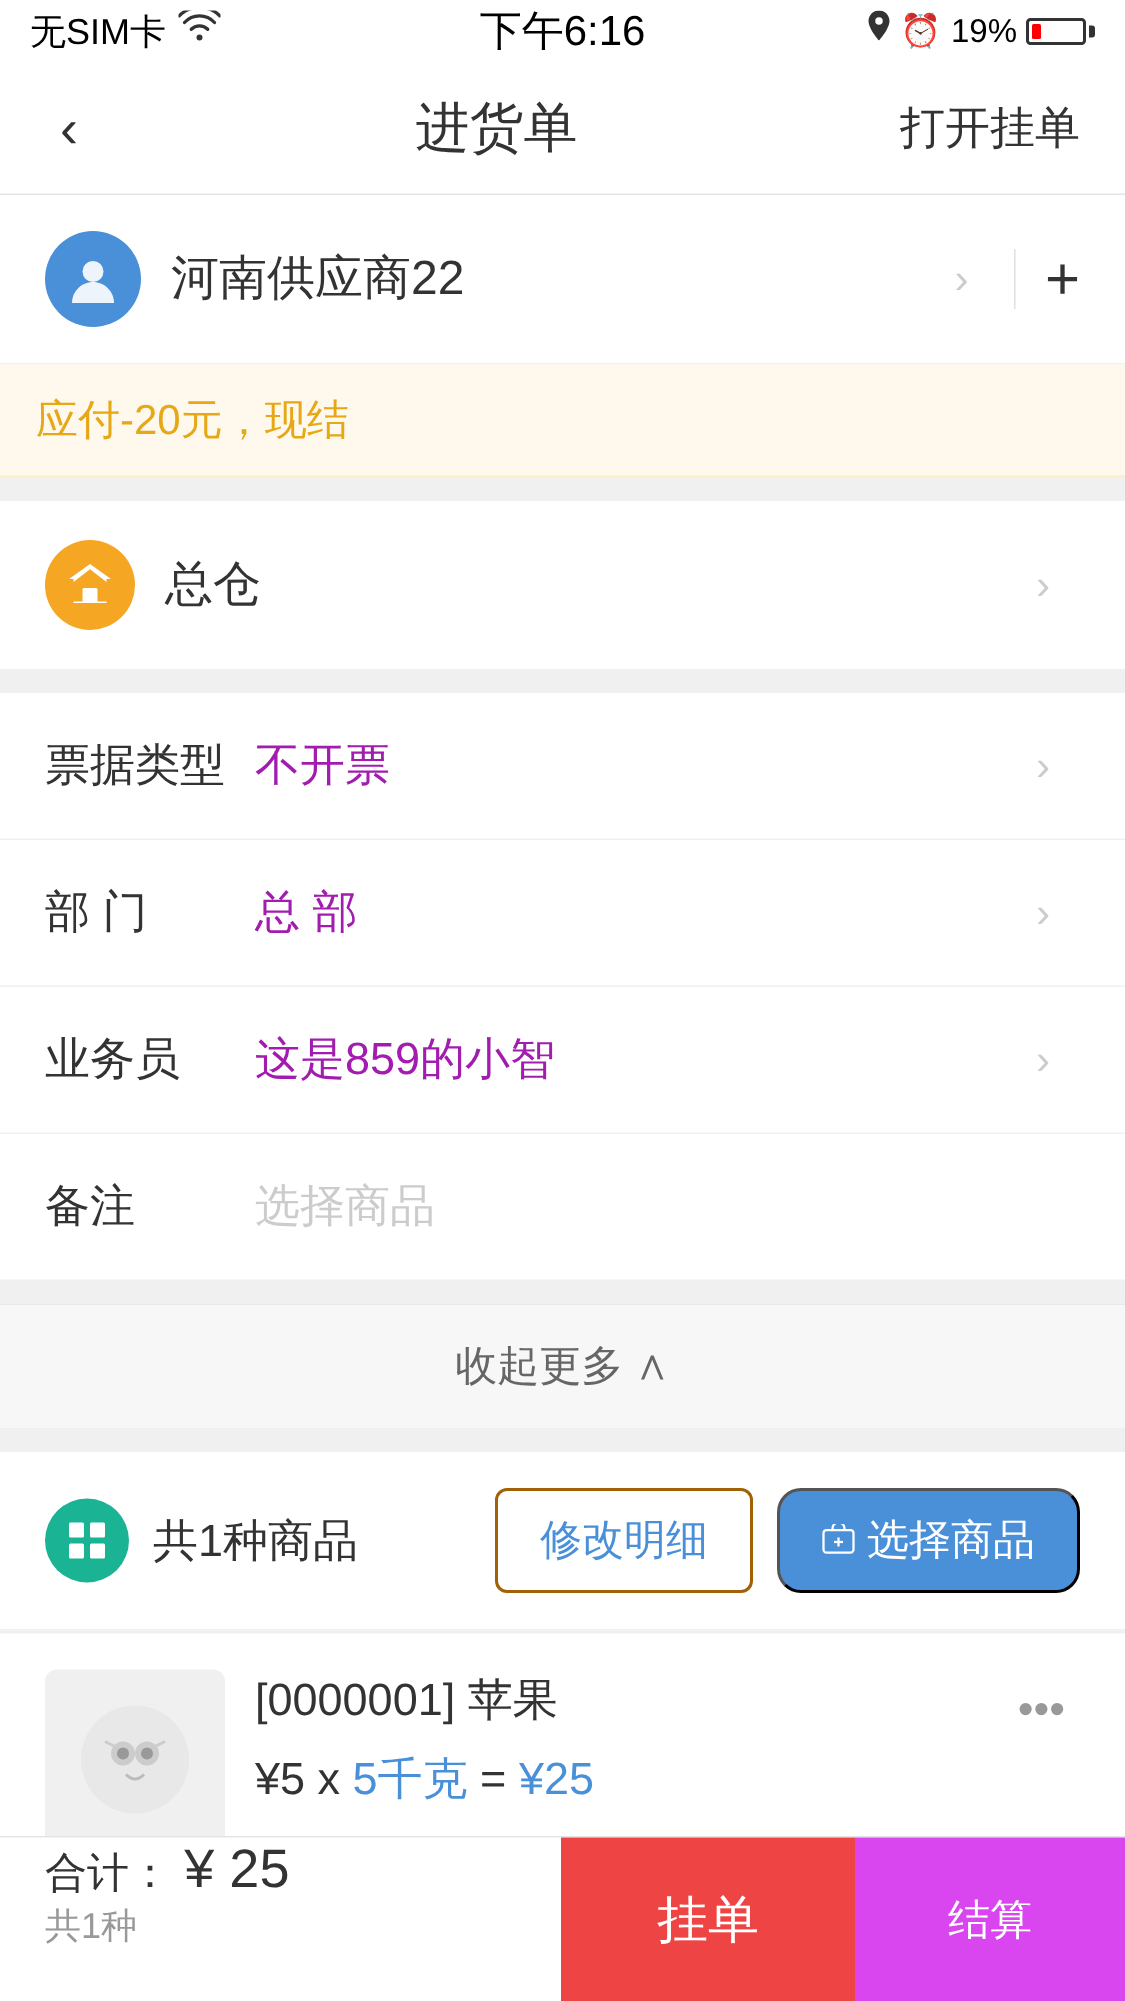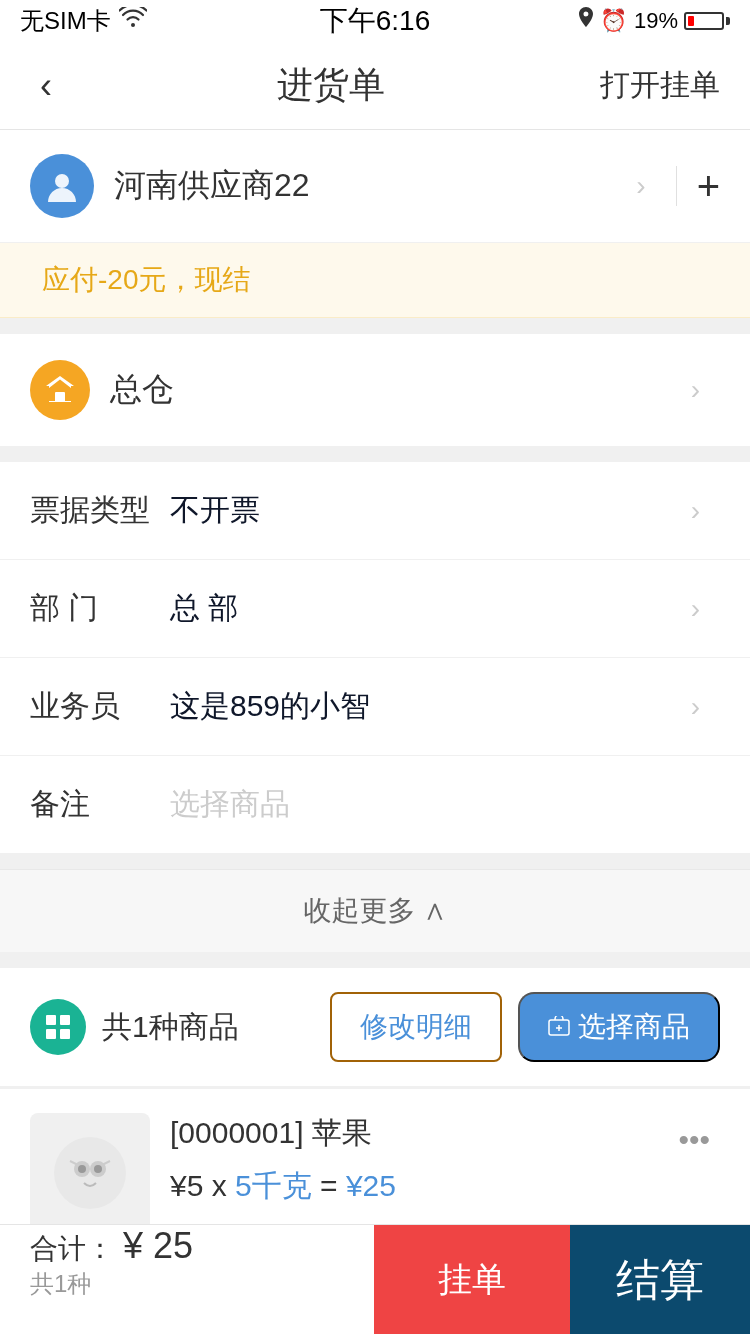--- a/index.html
+++ b/index.html
@@ -107,21 +107,21 @@
     .supplier-divider {
       width: 1px;
       height: 40px;
       background: #e0e0e0;
       margin: 0 20px 0 10px;
     }
 
     
     .notice-banner {
       background: #fef9ec;
-      padding: 18px 42px;
+      padding: 18px 24px;
       font-size: 28px;
       color: #e6a817;
       border-bottom: 1px solid #faecc8;
     }
 
     
     .warehouse-row {
       display: flex;
       align-items: center;
       padding: 26px 30px;
@@ -155,21 +155,21 @@
     .form-row:last-child { border-bottom: none; }
     .form-label {
       font-size: 30px;
       color: #333;
       width: 140px;
       flex-shrink: 0;
     }
     .form-value {
       flex: 1;
       font-size: 30px;
-      color: #0f172a;
+      color: #a21caf;
     }
     .form-placeholder {
       flex: 1;
       font-size: 30px;
       color: #ccc;
     }
 
     
     .collapse-btn {
       background: #f7f7f7;
@@ -295,23 +295,23 @@
       color: #fff;
       font-size: 34px;
       display: flex;
       align-items: center;
       justify-content: center;
       flex-shrink: 0;
     }
     .btn-checkout {
       width: 180px;
       height: 110px;
-      background: #0c4a6e;
+      background: #d946ef;
       color: #fff;
-      font-size: 44px;
+      font-size: 28px;
       display: flex;
       align-items: center;
       justify-content: center;
       flex-shrink: 0;
     }
 
     .spacer { height: 130px; }
   </style>
 </head>
 <body>

